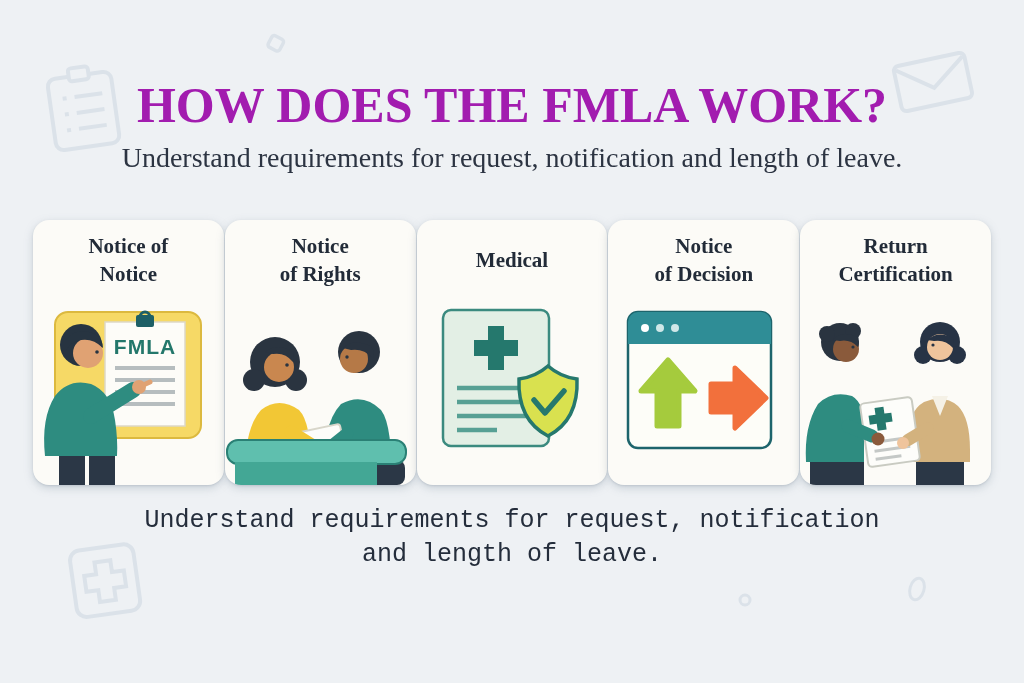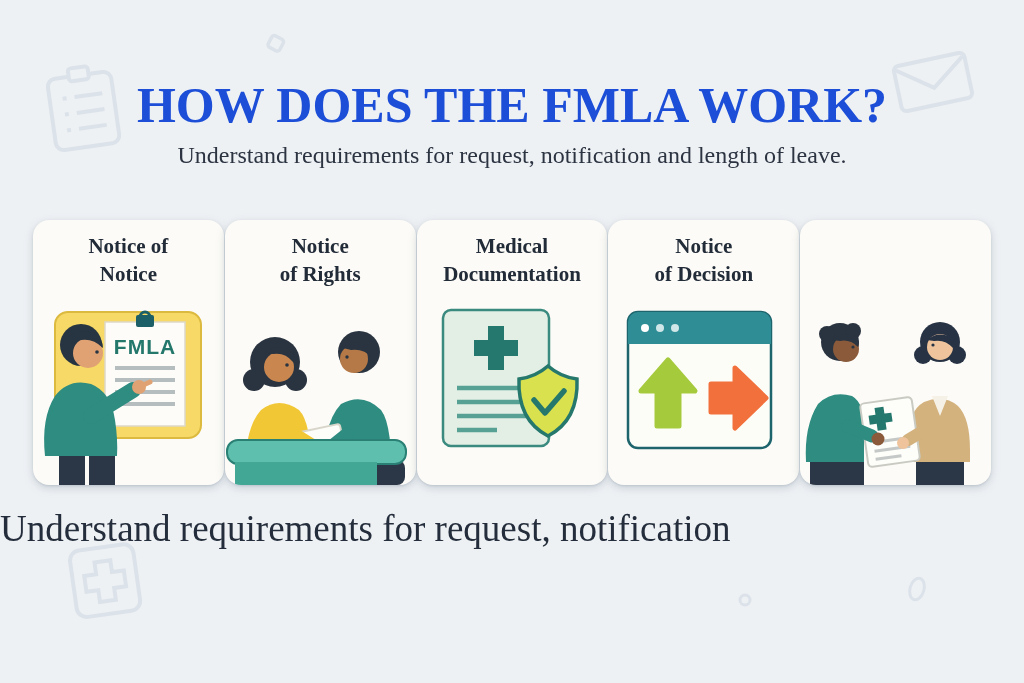--- a/index.html
+++ b/index.html
@@ -6,45 +6,45 @@
   .canvas{
     position:relative; width:1024px; height:683px; overflow:hidden;
     background:#eef1f4;
     font-family:"Liberation Serif","DejaVu Serif",serif;
     color:#2a3342;
   }
   .deco{position:absolute;}
   .page-title{
     position:absolute; top:76px; left:0; width:100%;
     text-align:center; font-size:50px; font-weight:bold;
-    letter-spacing:0px; color:#1d4ed8;
+    letter-spacing:0px; color:#a21caf;
   }
   .page-subtitle{
     position:absolute; top:142px; left:0; width:100%;
-    text-align:center; font-size:24px; color:#2c3442;
+    text-align:center; font-size:28px; color:#2c3442;
   }
   .cards-row{
     position:absolute; top:220px; left:33px; width:958px; height:265px;
     display:flex; gap:1px;
   }
   .card{
     position:relative; flex:1; background:#fcfbf7;
     border-radius:16px; overflow:hidden;
     box-shadow:0 3px 8px rgba(130,145,160,0.35), 0 1px 2px rgba(130,145,160,0.25);
   }
   .card-title{
     position:absolute; top:0; left:0; width:100%; height:80px;
     display:flex; flex-direction:column; justify-content:center; align-items:center;
     font-size:21px; font-weight:bold; line-height:1.35; color:#222b38;
     text-align:center;
   }
   .ill{position:absolute; left:0; bottom:0;}
   .footer-text{
     position:absolute; top:504px; left:0; width:100%;
-    text-align:left; font-size:37px; line-height:1.34; color:#242d3b;
+    text-align:center; font-size:25px; line-height:1.34; color:#242d3b;font-family:Liberation Mono, monospace;
   }
   .fmla-label{
     font-family:"Liberation Sans","DejaVu Sans",sans-serif;
     font-weight:bold; font-size:21px; letter-spacing:1px;
   }
 </style>
 </head>
 <body>
 
 <div class="canvas">
@@ -142,21 +142,20 @@
         <circle cx="103" cy="153" r="6" fill="#b57947"></circle>
         <rect x="138" y="160" width="42" height="25" rx="8" fill="#2b3746"></rect>
         <rect x="2" y="140" width="179" height="24" rx="11" fill="#5fbfae" stroke="#2a8075" stroke-width="2"></rect>
         <rect x="10" y="162" width="142" height="23" fill="#43a795"></rect>
       </svg>
     </div>
 
     <div class="card">
       <div class="card-title">
         <span>Medical</span>
-        <span>Documentation</span>
       </div>
       <svg class="ill" width="183" height="185" viewBox="0 0 183 185">
         <rect x="26" y="10" width="106" height="136" rx="8" fill="#e3efe5" stroke="#3b8a7f" stroke-width="2.5"></rect>
         <path d="M71 26 h16 v14 h14 v16 h-14 v14 h-16 v-14 h-14 v-16 h14 z" fill="#25786d"></path>
         <line x1="40" y1="88" x2="118" y2="88" stroke="#57a094" stroke-width="4.5"></line>
         <line x1="40" y1="102" x2="118" y2="102" stroke="#57a094" stroke-width="4.5"></line>
         <line x1="40" y1="116" x2="112" y2="116" stroke="#57a094" stroke-width="4.5"></line>
         <line x1="40" y1="130" x2="80" y2="130" stroke="#57a094" stroke-width="4.5"></line>
         <path d="M131 66 C 140 74 152 78 160 79 C 161 103 154 124 131 136 C 108 124 101 103 102 79 C 110 78 122 74 131 66 Z" fill="#d9e14f" stroke="#26786d" stroke-width="3.5"></path>
         <polyline points="117,100 128,113 147,91" fill="none" stroke="#26786d" stroke-width="5.5" stroke-linecap="round" stroke-linejoin="round"></polyline>
@@ -173,20 +172,24 @@
         <path d="M20 44 v-22 a10 10 0 0 1 10 -10 h123 a10 10 0 0 1 10 10 v22 z" fill="#2f8d96"></path>
         <circle cx="37" cy="28" r="4" fill="#ffffff"></circle>
         <circle cx="52" cy="28" r="4" fill="#cfe7e8"></circle>
         <circle cx="67" cy="28" r="4" fill="#cfe7e8"></circle>
         <path d="M60 60 L87 91 L71 91 L71 126 L49 126 L49 91 L33 91 Z" fill="#a5cb3d" stroke="#a5cb3d" stroke-width="5" stroke-linejoin="round"></path>
         <path d="M103 84 h24 v-16 L158 98 L127 128 v-16 h-24 z" fill="#f2703c" stroke="#f2703c" stroke-width="5" stroke-linejoin="round"></path>
       </svg>
     </div>
 
     <div class="card">
+      <div class="card-title">
+        <span>Return</span>
+        <span>Certification</span>
+      </div>
       <svg class="ill" width="183" height="185" viewBox="0 0 183 185">
         <rect x="10" y="158" width="54" height="27" fill="#2b3746"></rect>
         <path d="M6 162 Q 4 126 18 104 Q 32 90 52 96 Q 66 104 64 134 L 64 162 Z" fill="#2e8c80"></path>
         <rect x="116" y="158" width="48" height="27" fill="#2b3746"></rect>
         <path d="M110 162 L 110 144 Q 106 112 124 102 Q 144 94 158 106 Q 170 118 170 150 L 170 162 Z" fill="#d3b27e"></path>
         <path d="M132 96 L 148 96 L 140 116 Z" fill="#f5f1e6"></path>
         <g transform="rotate(-8 90 132)">
           <rect x="64" y="100" width="52" height="64" rx="4" fill="#fdfdfa" stroke="#c9cbc2" stroke-width="2"></rect>
           <path d="M78 106 h9 v7 h7 v9 h-7 v7 h-9 v-7 h-7 v-9 h7 z" fill="#25786d"></path>
           <line x1="72" y1="140" x2="108" y2="140" stroke="#c4c8c6" stroke-width="3"></line>
@@ -209,15 +212,16 @@
         <circle cx="140" cy="47" r="13" fill="#efc49c"></circle>
         <path d="M127 40 Q 138 30 153 38 Q 155 44 153 48 Q 145 39 134 41 Z" fill="#273345"></path>
         <circle cx="133" cy="45" r="1.6" fill="#273345"></circle>
       </svg>
     </div>
 
   </div>
 
   <div class="footer-text">
     <div>Understand requirements for request, notification</div>
+    <div>and length of leave.</div>
   </div>
 
 </div>
 
 </body></html>

